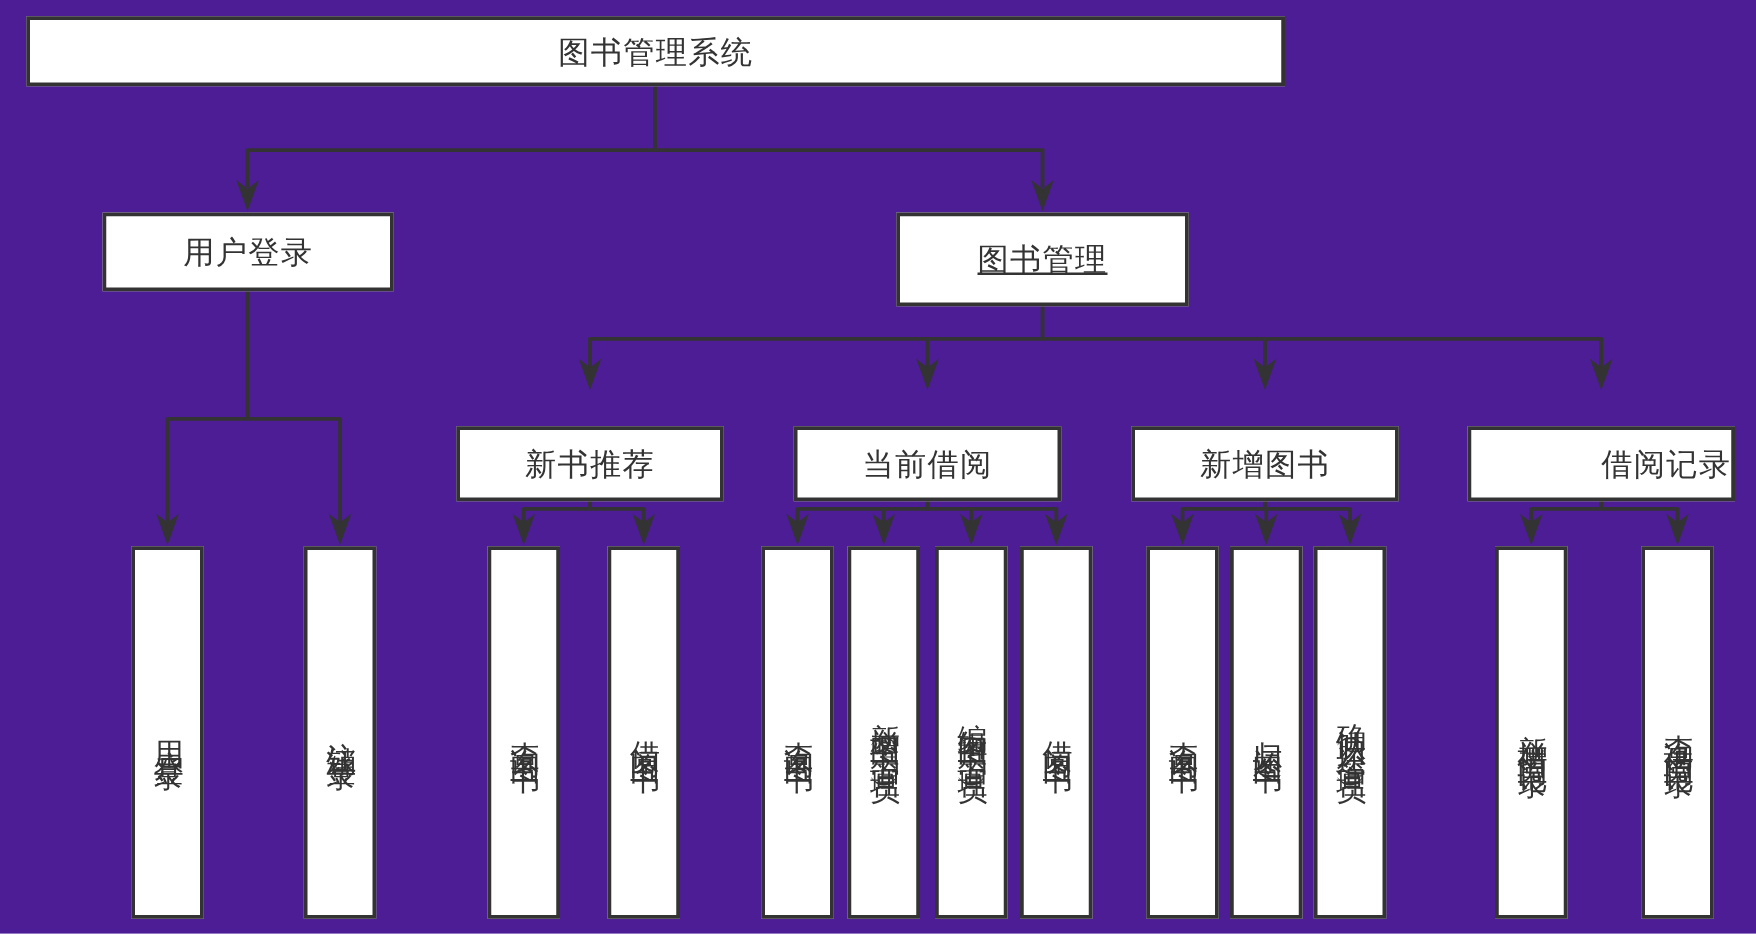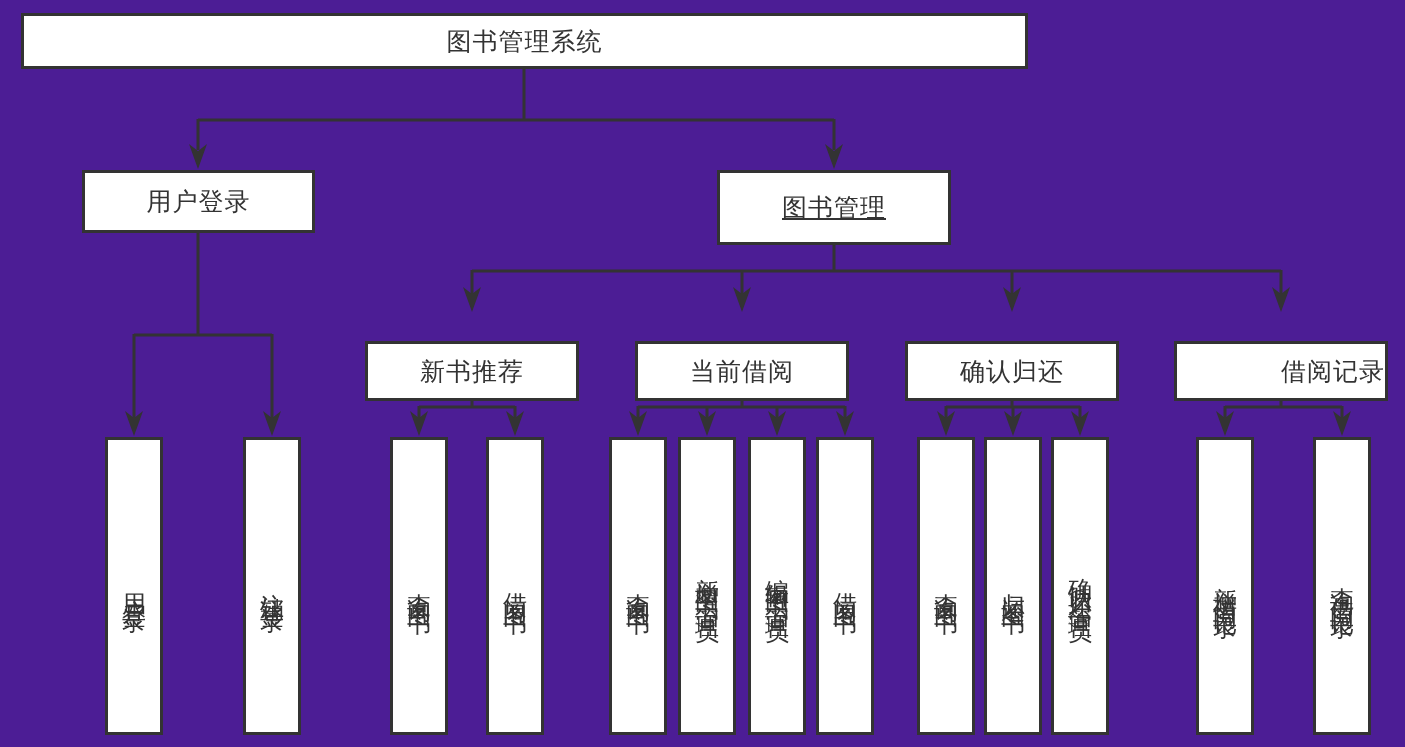--- a/index.html
+++ b/index.html
@@ -149,21 +149,21 @@
     <span>图书管理</span>
   </div>
 
   <div class="hbox l3 n-l3a">
     <span>新书推荐</span>
   </div>
   <div class="hbox l3 n-l3b">
     <span>当前借阅</span>
   </div>
   <div class="hbox l3 n-l3c">
-    <span>确认归还</span>
+    <span>新增图书</span>
   </div>
   <div class="hbox l3 n-l3d">
     <span>借阅记录</span>
   </div>
 
   <div class="vbox v-ul1">
     <span>用户登录</span>
   </div>
   <div class="vbox v-ul2">
     <span>注销登录</span>

